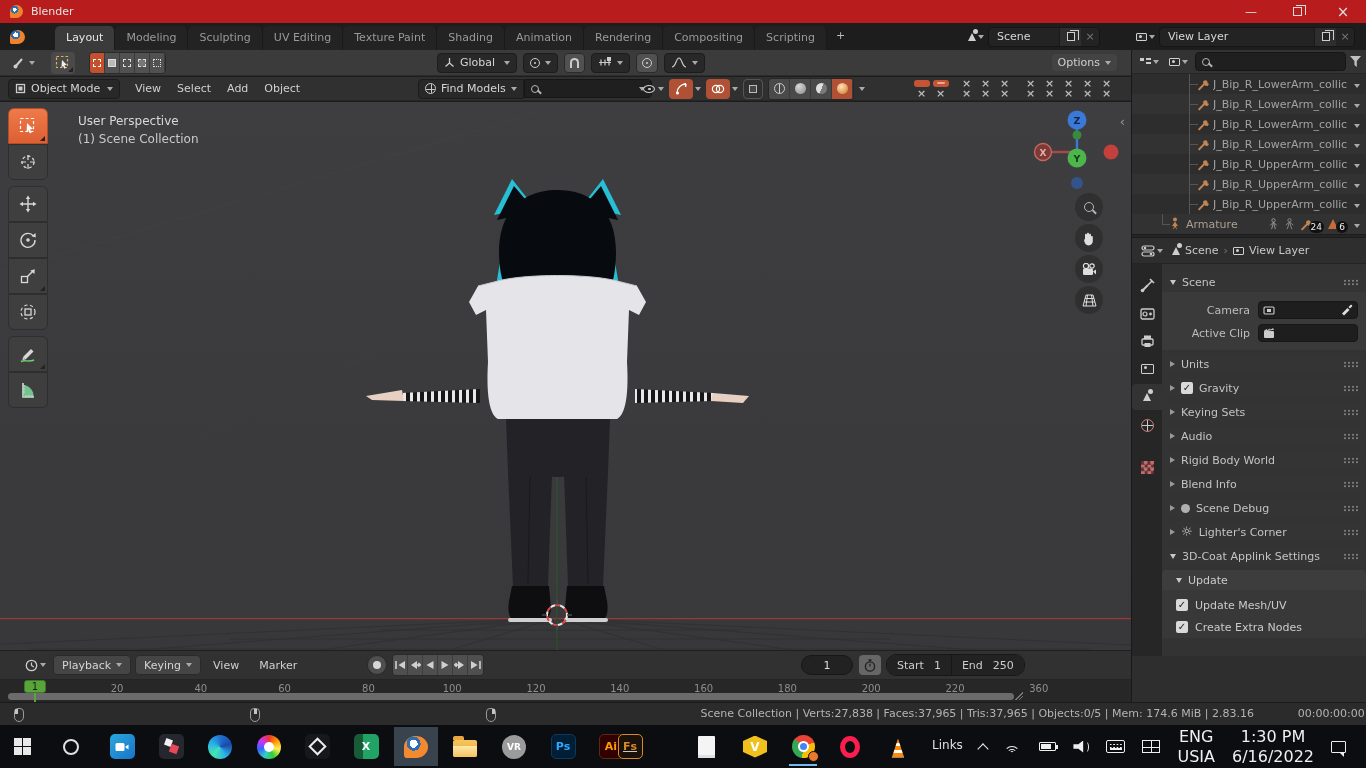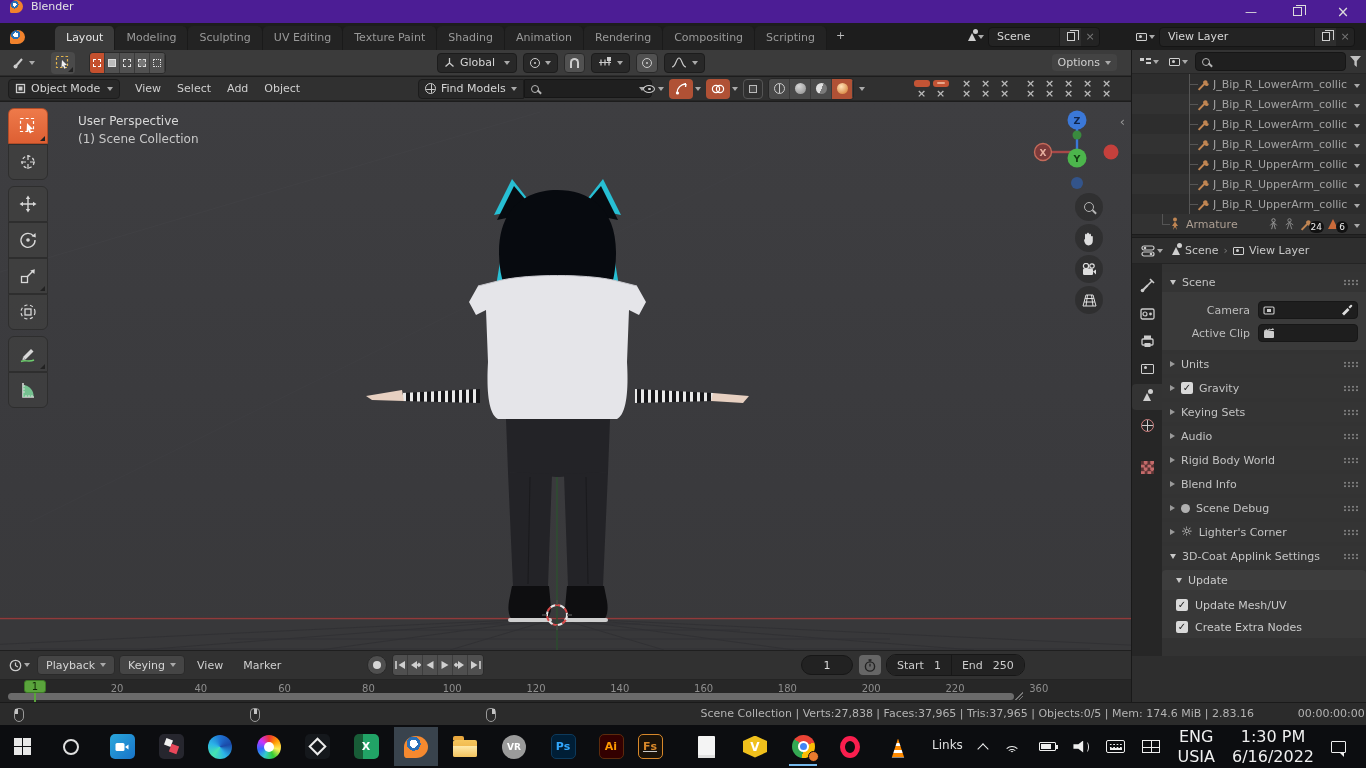--- a/index.html
+++ b/index.html
@@ -1,21 +1,21 @@
 <!DOCTYPE html>
 <html><head>
 <meta charset="utf-8">
 <style>
   html,body{margin:0;padding:0;background:#000;}
   *{box-sizing:border-box;}
   .screen{position:relative;width:1366px;height:768px;overflow:hidden;
     font-family:"DejaVu Sans","Liberation Sans",sans-serif;font-size:11px;color:#c8c8c8;background:#1d1d1d;}
 
   
-  .titlebar{position:absolute;left:0;top:0;width:1366px;height:23px;background:#4c1d95;display:flex;align-items:flex-start;}
+  .titlebar{position:absolute;left:0;top:0;width:1366px;height:23px;background:#b91c1c;display:flex;align-items:center;}
   .blender-logo{width:13px;height:13px;margin-left:10px;border-radius:50% 50% 50% 12%;
     background:radial-gradient(circle at 35% 35%,#fff 0 2px,#2a6fb5 2px 4px,#f1822c 4px);}
   .title-text{margin-left:8px;color:#e3e3e3;font-size:11px;}
   .win-controls{position:absolute;right:0;top:0;height:23px;display:flex;}
   .win-btn{width:46px;height:23px;display:flex;align-items:center;justify-content:center;color:#dcdcdc;font-size:12px;}
   .win-restore{width:9px;height:9px;border:1px solid #dcdcdc;position:relative;}
   .win-restore:before{content:'';position:absolute;left:2px;top:-3px;width:9px;height:9px;border:1px solid #dcdcdc;border-bottom:none;border-left:none;}
 
   
   .topbar{position:absolute;left:0;top:23px;width:1366px;height:27px;background:#1d1d1d;display:flex;align-items:center;}
@@ -136,21 +136,21 @@
   .prop-input{flex:1;height:18px;background:#1e1e1e;border:1px solid #171717;border-radius:4px;display:flex;align-items:center;padding:0 4px;gap:4px;}
   .dots{width:15px;height:7px;margin-left:auto;background-image:radial-gradient(#7d7d7d 1px,transparent 1.2px);background-size:4px 3.5px;flex:none;}
   .checkbox{width:12px;height:12px;background:#d9d9d9;border-radius:2px;color:#1c1c1c;font-size:10px;line-height:12px;text-align:center;flex:none;}
   .check-row{display:flex;align-items:center;gap:7px;height:22px;padding-left:14px;background:#383838;color:#cacaca;}
   .subpanel-head{display:flex;align-items:center;gap:6px;height:20px;margin-top:4px;padding-left:14px;background:#3d3d3d;border-radius:4px 4px 0 0;color:#cacaca;}
   .tri-r{width:0;height:0;border-top:3.5px solid transparent;border-bottom:3.5px solid transparent;border-left:5px solid #9a9a9a;flex:none;}
   .tri-d{width:0;height:0;border-left:3.5px solid transparent;border-right:3.5px solid transparent;border-top:5px solid #c8c8c8;flex:none;}
 
   
   .timeline{position:absolute;left:0;top:650px;width:1131px;height:52px;background:#2b2b2b;border-top:1px solid #1f1f1f;}
-  .tl-head{height:29px;background:#313131;display:flex;align-items:center;border-bottom:1px solid #242424;position:relative;}
+  .tl-head{height:29px;background:#313131;display:flex;align-items:center;border-bottom:1px solid #242424;position:relative;padding-left:16px;}
   .tl-menus{display:flex;align-items:center;gap:4px;margin-left:6px;}
   .tl-drop{display:flex;align-items:center;gap:5px;background:#454545;border:1px solid #2a2a2a;border-radius:4px;height:20px;padding:0 8px;color:#d5d5d5;}
   .tl-menu{padding:3px 8px;color:#cfcfcf;}
   .transport{position:absolute;left:392px;display:flex;border-radius:4px;overflow:hidden;border:1px solid #2a2a2a;}
   .tbtn{width:15px;height:20px;background:#4f4f4f;display:flex;align-items:center;justify-content:center;border-right:1px solid #3d3d3d;}
   .rec-btn{position:absolute;left:367px;width:20px;height:20px;border-radius:50%;background:#4f4f4f;border:1px solid #2a2a2a;display:flex;align-items:center;justify-content:center;}
   .rec-dot{width:8px;height:8px;border-radius:50%;background:#d8d8d8;}
   .frame-field{position:absolute;left:801px;width:52px;height:20px;background:#222;border:1px solid #171717;border-radius:10px;color:#ddd;display:flex;align-items:center;justify-content:center;}
   .stopwatch{position:absolute;left:859px;width:22px;height:20px;background:#666;border-radius:4px;display:flex;align-items:center;justify-content:center;}
   .range-group{position:absolute;left:886px;display:flex;border-radius:10px;overflow:hidden;border:1px solid #171717;}
@@ -1082,21 +1082,21 @@
       </div>
     <div class="tile" style="left:492px;">
         <span class="vr-c">VR</span>
       </div>
     <div class="tile" style="left:541px;">
       <span class="app-sq" style="background:#001e36;color:#31a8ff;border:1px solid #0d3a5c;">Ps</span>
     </div>
     <div class="tile" style="left:589px;">
       <span class="app-sq" style="background:#330000;color:#ff9a00;border:1px solid #5c2b0d;">Ai</span>
     </div>
-    <div class="tile" style="left:628px;text-decoration:underline;">
+    <div class="tile" style="left:608px;text-decoration:underline;">
       <span class="app-sq" style="background:#1a1208;color:#d8882a;border:1.5px solid #d8882a;">Fs</span>
     </div>
     <div class="tile" style="left:684px;">
         <span class="doc"></span>
       </div>
     <div class="tile" style="left:733px;">
         <span class="hexv">V</span>
       </div>
     <div class="tile running" style="left:781px;">
       <span class="chrome"></span>

